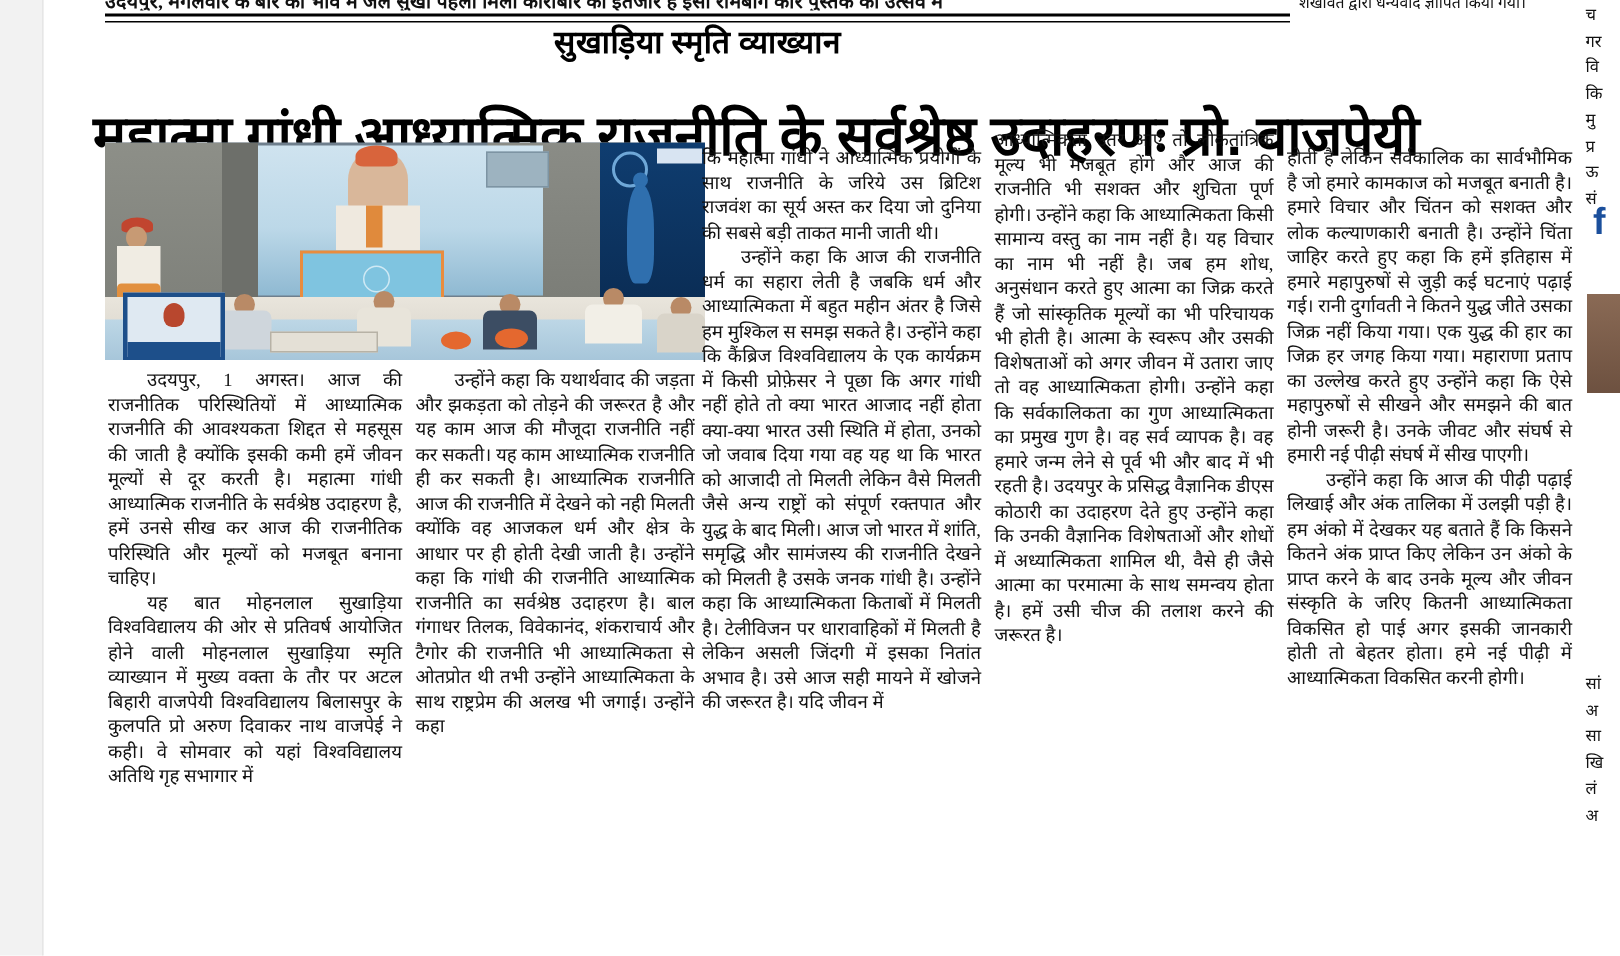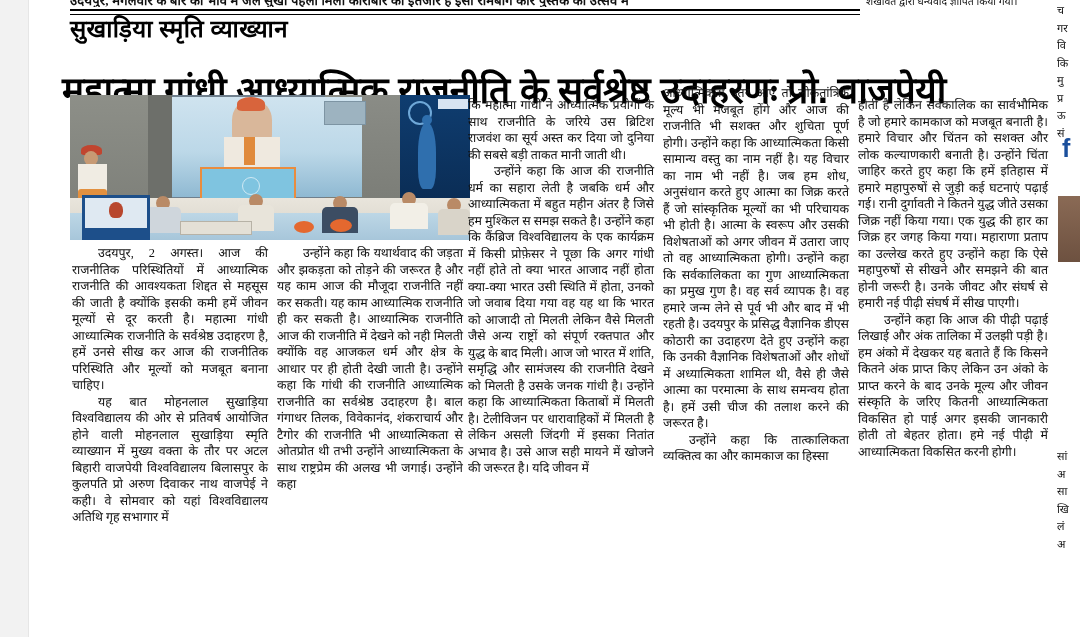--- a/index.html
+++ b/index.html
@@ -57,21 +57,22 @@
     font-size: 10.5px;
     white-space: nowrap;
     color: #111;
   }
 
   
   .kicker {
     position: absolute;
     left: 70px; top: 16px;
     width: 790px;
-    font-size: 24px;
+    text-align: center;
+    font-size: 21px;
     font-weight: bold;
     letter-spacing: .4px;
     line-height: 1.15;
   }
 
   
   .headline {
     position: absolute;
     left: 62px; top: 46px;
     width: 1012px;
@@ -322,36 +323,35 @@
   <div class="ph-poster">
     <div class="ph-poster-seal"></div>
     <div class="ph-poster-band"></div>
   </div>
   <div class="ph-nameplate"></div>
   <div class="ph-flower-a"></div>
   <div class="ph-flower-b"></div>
 </div>
 
 <div class="col" id="col1">
-  <p>उदयपुर, 2 अगस्त। आज की राजनीतिक परिस्थितियों में आध्यात्मिक राजनीति की आवश्यकता शिद्दत से महसूस की जाती है क्योंकि इसकी कमी हमें जीवन मूल्यों से दूर करती है। महात्मा गांधी आध्यात्मिक राजनीति के सर्वश्रेष्ठ उदाहरण है, हमें उनसे सीख कर आज की राजनीतिक परिस्थिति और मूल्यों को मजबूत बनाना चाहिए।</p>
+  <p>उदयपुर, 1 अगस्त। आज की राजनीतिक परिस्थितियों में आध्यात्मिक राजनीति की आवश्यकता शिद्दत से महसूस की जाती है क्योंकि इसकी कमी हमें जीवन मूल्यों से दूर करती है। महात्मा गांधी आध्यात्मिक राजनीति के सर्वश्रेष्ठ उदाहरण है, हमें उनसे सीख कर आज की राजनीतिक परिस्थिति और मूल्यों को मजबूत बनाना चाहिए।</p>
   <p>यह बात मोहनलाल सुखाड़िया विश्वविद्यालय की ओर से प्रतिवर्ष आयोजित होने वाली मोहनलाल सुखाड़िया स्मृति व्याख्यान में मुख्य वक्ता के तौर पर अटल बिहारी वाजपेयी विश्वविद्यालय बिलासपुर के कुलपति प्रो अरुण दिवाकर नाथ वाजपेई ने कही। वे सोमवार को यहां विश्वविद्यालय अतिथि गृह सभागार में</p>
 </div>
 
 <div class="col" id="col2">
   <p>उन्होंने कहा कि यथार्थवाद की जड़ता और झकड़ता को तोड़ने की जरूरत है और यह काम आज की मौजूदा राजनीति नहीं कर सकती। यह काम आध्यात्मिक राजनीति ही कर सकती है। आध्यात्मिक राजनीति आज की राजनीति में देखने को नही मिलती क्योंकि वह आजकल धर्म और क्षेत्र के आधार पर ही होती देखी जाती है। उन्होंने कहा कि गांधी की राजनीति आध्यात्मिक राजनीति का सर्वश्रेष्ठ उदाहरण है। बाल गंगाधर तिलक, विवेकानंद, शंकराचार्य और टैगोर की राजनीति भी आध्यात्मिकता से ओतप्रोत थी तभी उन्होंने आध्यात्मिकता के साथ राष्ट्रप्रेम की अलख भी जगाई। उन्होंने कहा</p>
 </div>
 
 <div class="col" id="col3">
   <p class="noindent">कि महात्मा गांधी ने आध्यात्मिक प्रयोगों के साथ राजनीति के जरिये उस ब्रिटिश राजवंश का सूर्य अस्त कर दिया जो दुनिया की सबसे बड़ी ताकत मानी जाती थी।</p>
   <p>उन्होंने कहा कि आज की राजनीति धर्म का सहारा लेती है जबकि धर्म और आध्यात्मिकता में बहुत महीन अंतर है जिसे हम मुश्किल स समझ सकते है। उन्होंने कहा कि कैंब्रिज विश्वविद्यालय के एक कार्यक्रम में किसी प्रोफ़ेसर ने पूछा कि अगर गांधी नहीं होते तो क्या भारत आजाद नहीं होता क्या-क्या भारत उसी स्थिति में होता, उनको जो जवाब दिया गया वह यह था कि भारत को आजादी तो मिलती लेकिन वैसे मिलती जैसे अन्य राष्ट्रों को संपूर्ण रक्तपात और युद्ध के बाद मिली। आज जो भारत में शांति, समृद्धि और सामंजस्य की राजनीति देखने को मिलती है उसके जनक गांधी है। उन्होंने कहा कि आध्यात्मिकता किताबों में मिलती है। टेलीविजन पर धारावाहिकों में मिलती है लेकिन असली जिंदगी में इसका नितांत अभाव है। उसे आज सही मायने में खोजने की जरूरत है। यदि जीवन में</p>
 </div>
 
 <div class="col" id="col4">
   <p class="noindent">आध्यात्मिकता उतर आए तो लोकतांत्रिक मूल्य भी मजबूत होंगे और आज की राजनीति भी सशक्त और शुचिता पूर्ण होगी। उन्होंने कहा कि आध्यात्मिकता किसी सामान्य वस्तु का नाम नहीं है। यह विचार का नाम भी नहीं है। जब हम शोध, अनुसंधान करते हुए आत्मा का जिक्र करते हैं जो सांस्कृतिक मूल्यों का भी परिचायक भी होती है। आत्मा के स्वरूप और उसकी विशेषताओं को अगर जीवन में उतारा जाए तो वह आध्यात्मिकता होगी। उन्होंने कहा कि सर्वकालिकता का गुण आध्यात्मिकता का प्रमुख गुण है। वह सर्व व्यापक है। वह हमारे जन्म लेने से पूर्व भी और बाद में भी रहती है। उदयपुर के प्रसिद्ध वैज्ञानिक डीएस कोठारी का उदाहरण देते हुए उन्होंने कहा कि उनकी वैज्ञानिक विशेषताओं और शोधों में अध्यात्मिकता शामिल थी, वैसे ही जैसे आत्मा का परमात्मा के साथ समन्वय होता है। हमें उसी चीज की तलाश करने की जरूरत है।</p>
-  <p>उन्होंने कहा कि तात्कालिकता व्यक्तित्व का और कामकाज का हिस्सा</p>
 </div>
 
 <div class="col" id="col5">
   <p class="noindent">होती है लेकिन सर्वकालिक का सार्वभौमिक है जो हमारे कामकाज को मजबूत बनाती है। हमारे विचार और चिंतन को सशक्त और लोक कल्याणकारी बनाती है। उन्होंने चिंता जाहिर करते हुए कहा कि हमें इतिहास में हमारे महापुरुषों से जुड़ी कई घटनाएं पढ़ाई गई। रानी दुर्गावती ने कितने युद्ध जीते उसका जिक्र नहीं किया गया। एक युद्ध की हार का जिक्र हर जगह किया गया। महाराणा प्रताप का उल्लेख करते हुए उन्होंने कहा कि ऐसे महापुरुषों से सीखने और समझने की बात होनी जरूरी है। उनके जीवट और संघर्ष से हमारी नई पीढ़ी संघर्ष में सीख पाएगी।</p>
   <p>उन्होंने कहा कि आज की पीढ़ी पढ़ाई लिखाई और अंक तालिका में उलझी पड़ी है। हम अंको में देखकर यह बताते हैं कि किसने कितने अंक प्राप्त किए लेकिन उन अंको के प्राप्त करने के बाद उनके मूल्य और जीवन संस्कृति के जरिए कितनी आध्यात्मिकता विकसित हो पाई अगर इसकी जानकारी होती तो बेहतर होता। हमे नई पीढ़ी में आध्यात्मिकता विकसित करनी होगी।</p>
 </div>
 
 <div class="edge-col">
   <div>च</div>
   <div>गर</div>

